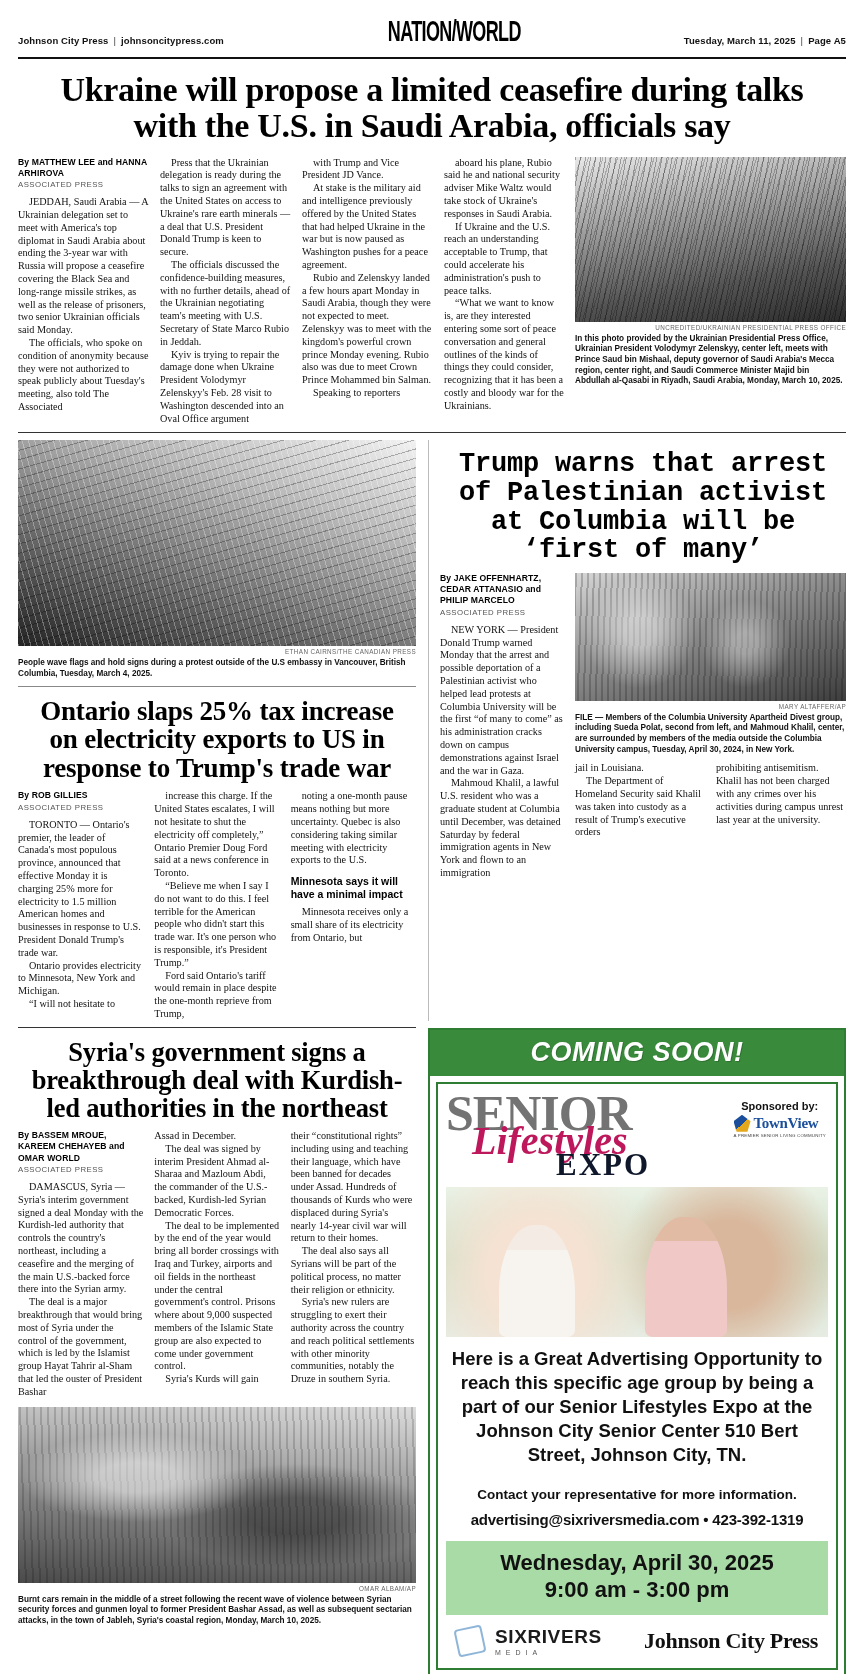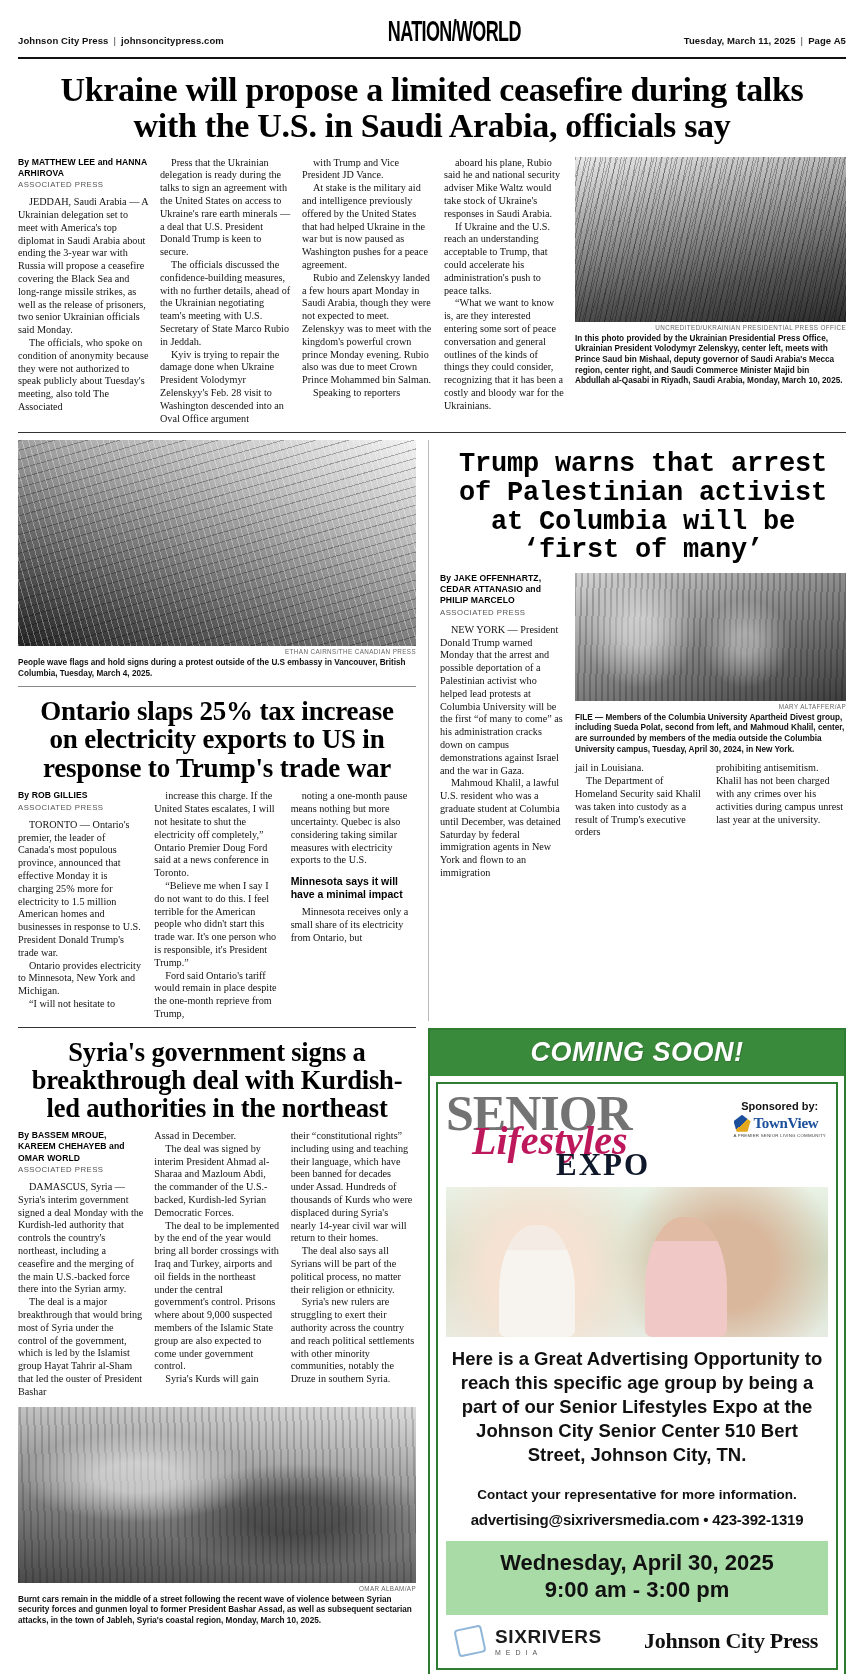--- a/index.html
+++ b/index.html
@@ -168,21 +168,21 @@
         </div>
         <div class="col">
           <div class="body">
             <p>increase this charge. If the United States escalates, I will not hesitate to shut the electricity off completely,” Ontario Premier Doug Ford said at a news conference in Toronto.</p>
             <p>“Believe me when I say I do not want to do this. I feel terrible for the American people who didn't start this trade war. It's one person who is responsible, it's President Trump.”</p>
             <p>Ford said Ontario's tariff would remain in place despite the one-month reprieve from Trump,</p>
           </div>
         </div>
         <div class="col">
           <div class="body">
-            <p>noting a one-month pause means nothing but more uncertainty. Quebec is also considering taking similar measures with electricity exports to the U.S.</p>
+            <p>noting a one-month pause means nothing but more uncertainty. Quebec is also considering taking similar meeting with electricity exports to the U.S.</p>
           </div>
           <div class="subhead">Minnesota says it will have a minimal impact</div>
           <div class="body">
             <p>Minnesota receives only a small share of its electricity from Ontario, but</p>
           </div>
         </div>
       </div>
     </div>
 
     <div style="flex:1 1 auto;border-left:.8px solid #bbb;padding-left:11px;">

